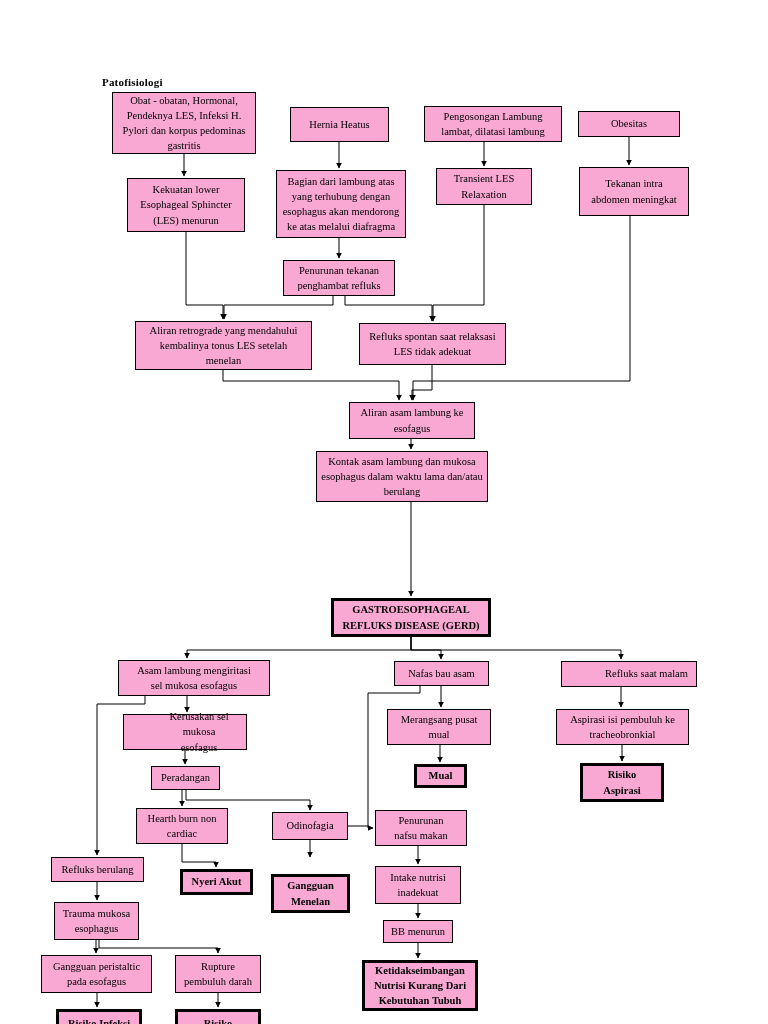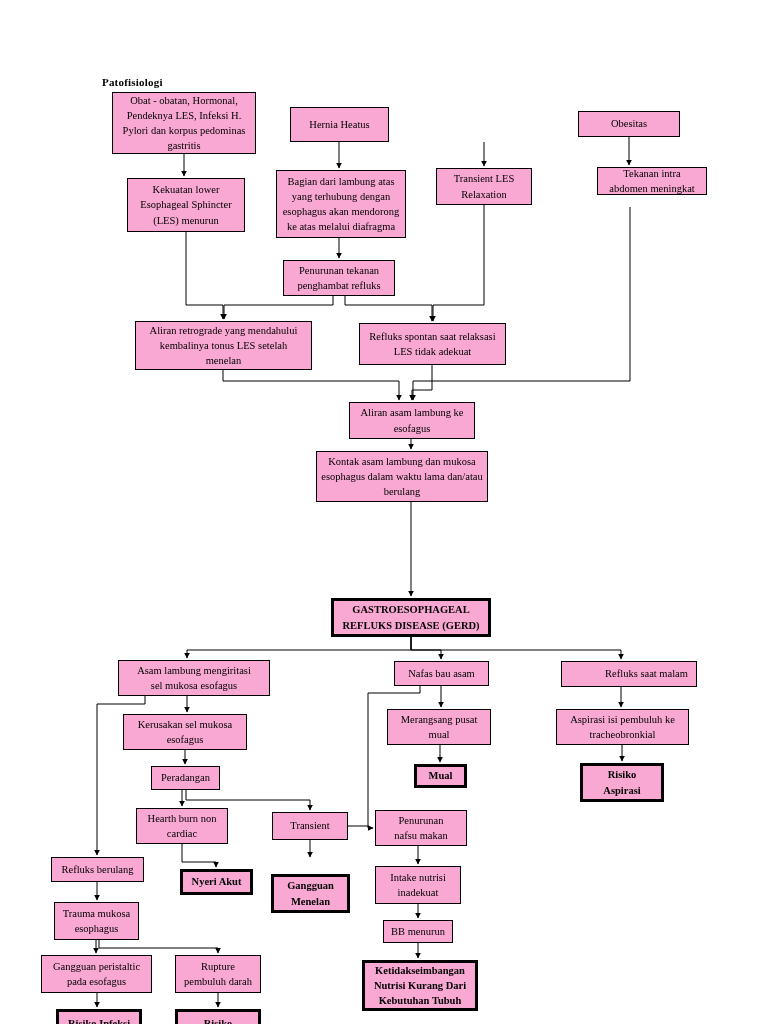--- a/index.html
+++ b/index.html
@@ -147,40 +147,44 @@
 
   <div class="node" style="left:112px; top:92px; width:144px; height:62px;">
       <span class="txt">Obat - obatan, Hormonal,
 Pendeknya LES, Infeksi H.
 Pylori dan korpus pedominas
 gastritis</span>
     </div>
   <div class="node" style="left:290px; top:107px; width:99px; height:35px;">
       <span class="txt">Hernia Heatus</span>
     </div>
+  <div class="node" style="left:424px; top:106px; width:138px; height:36px;">
+      <span class="txt">Pengosongan Lambung
+lambat, dilatasi lambung</span>
+    </div>
   <div class="node" style="left:578px; top:111px; width:102px; height:26px;">
       <span class="txt">Obesitas</span>
     </div>
 
   <div class="node" style="left:127px; top:178px; width:118px; height:54px;">
       <span class="txt">Kekuatan lower
 Esophageal Sphincter
 (LES) menurun</span>
     </div>
   <div class="node" style="left:276px; top:170px; width:130px; height:68px;">
       <span class="txt">Bagian dari lambung atas
 yang terhubung dengan
 esophagus akan mendorong
 ke atas melalui diafragma</span>
     </div>
   <div class="node" style="left:436px; top:168px; width:96px; height:37px;">
       <span class="txt">Transient LES
 Relaxation</span>
     </div>
-  <div class="node" style="left:597px; top:167px; width:110px; height:28px;">
+  <div class="node" style="left:579px; top:167px; width:110px; height:49px;">
       <span class="txt">Tekanan intra
 abdomen meningkat</span>
     </div>
 
   <div class="node" style="left:283px; top:260px; width:112px; height:36px;">
       <span class="txt">Penurunan tekanan
 penghambat refluks</span>
     </div>
 
   <div class="node" style="left:135px; top:321px; width:177px; height:49px;">
@@ -212,21 +216,21 @@
       <span class="txt">Asam lambung mengiritasi
 sel mukosa esofagus</span>
     </div>
   <div class="node" style="left:394px; top:661px; width:95px; height:25px;">
       <span class="txt">Nafas bau asam</span>
     </div>
   <div class="node" style="left:561px; top:661px; width:136px; height:26px;padding-left:39px;">
       <span class="txt">Refluks saat malam</span>
     </div>
 
-  <div class="node" style="left:123px; top:714px; width:124px; height:36px;">
+  <div class="node" style="left:123px; top:714px; width:124px; height:36px;padding-left:32px;">
       <span class="txt">Kerusakan sel mukosa
 esofagus</span>
     </div>
   <div class="node" style="left:387px; top:709px; width:104px; height:36px;">
       <span class="txt">Merangsang pusat
 mual</span>
     </div>
   <div class="node" style="left:556px; top:709px; width:133px; height:36px;">
       <span class="txt">Aspirasi isi pembuluh ke
 tracheobronkial</span>
@@ -241,21 +245,21 @@
   <div class="node thick" style="left:580px; top:763px; width:84px; height:39px;">
       <span class="txt">Risiko
 Aspirasi</span>
     </div>
 
   <div class="node" style="left:136px; top:808px; width:92px; height:36px;">
       <span class="txt">Hearth burn non
 cardiac</span>
     </div>
   <div class="node" style="left:272px; top:812px; width:76px; height:28px;">
-      <span class="txt">Transient</span>
+      <span class="txt">Odinofagia</span>
     </div>
   <div class="node" style="left:375px; top:810px; width:92px; height:36px;">
       <span class="txt">Penurunan
 nafsu makan</span>
     </div>
 
   <div class="node" style="left:51px; top:857px; width:93px; height:25px;">
       <span class="txt">Refluks berulang</span>
     </div>
   <div class="node thick" style="left:180px; top:869px; width:73px; height:26px;">

